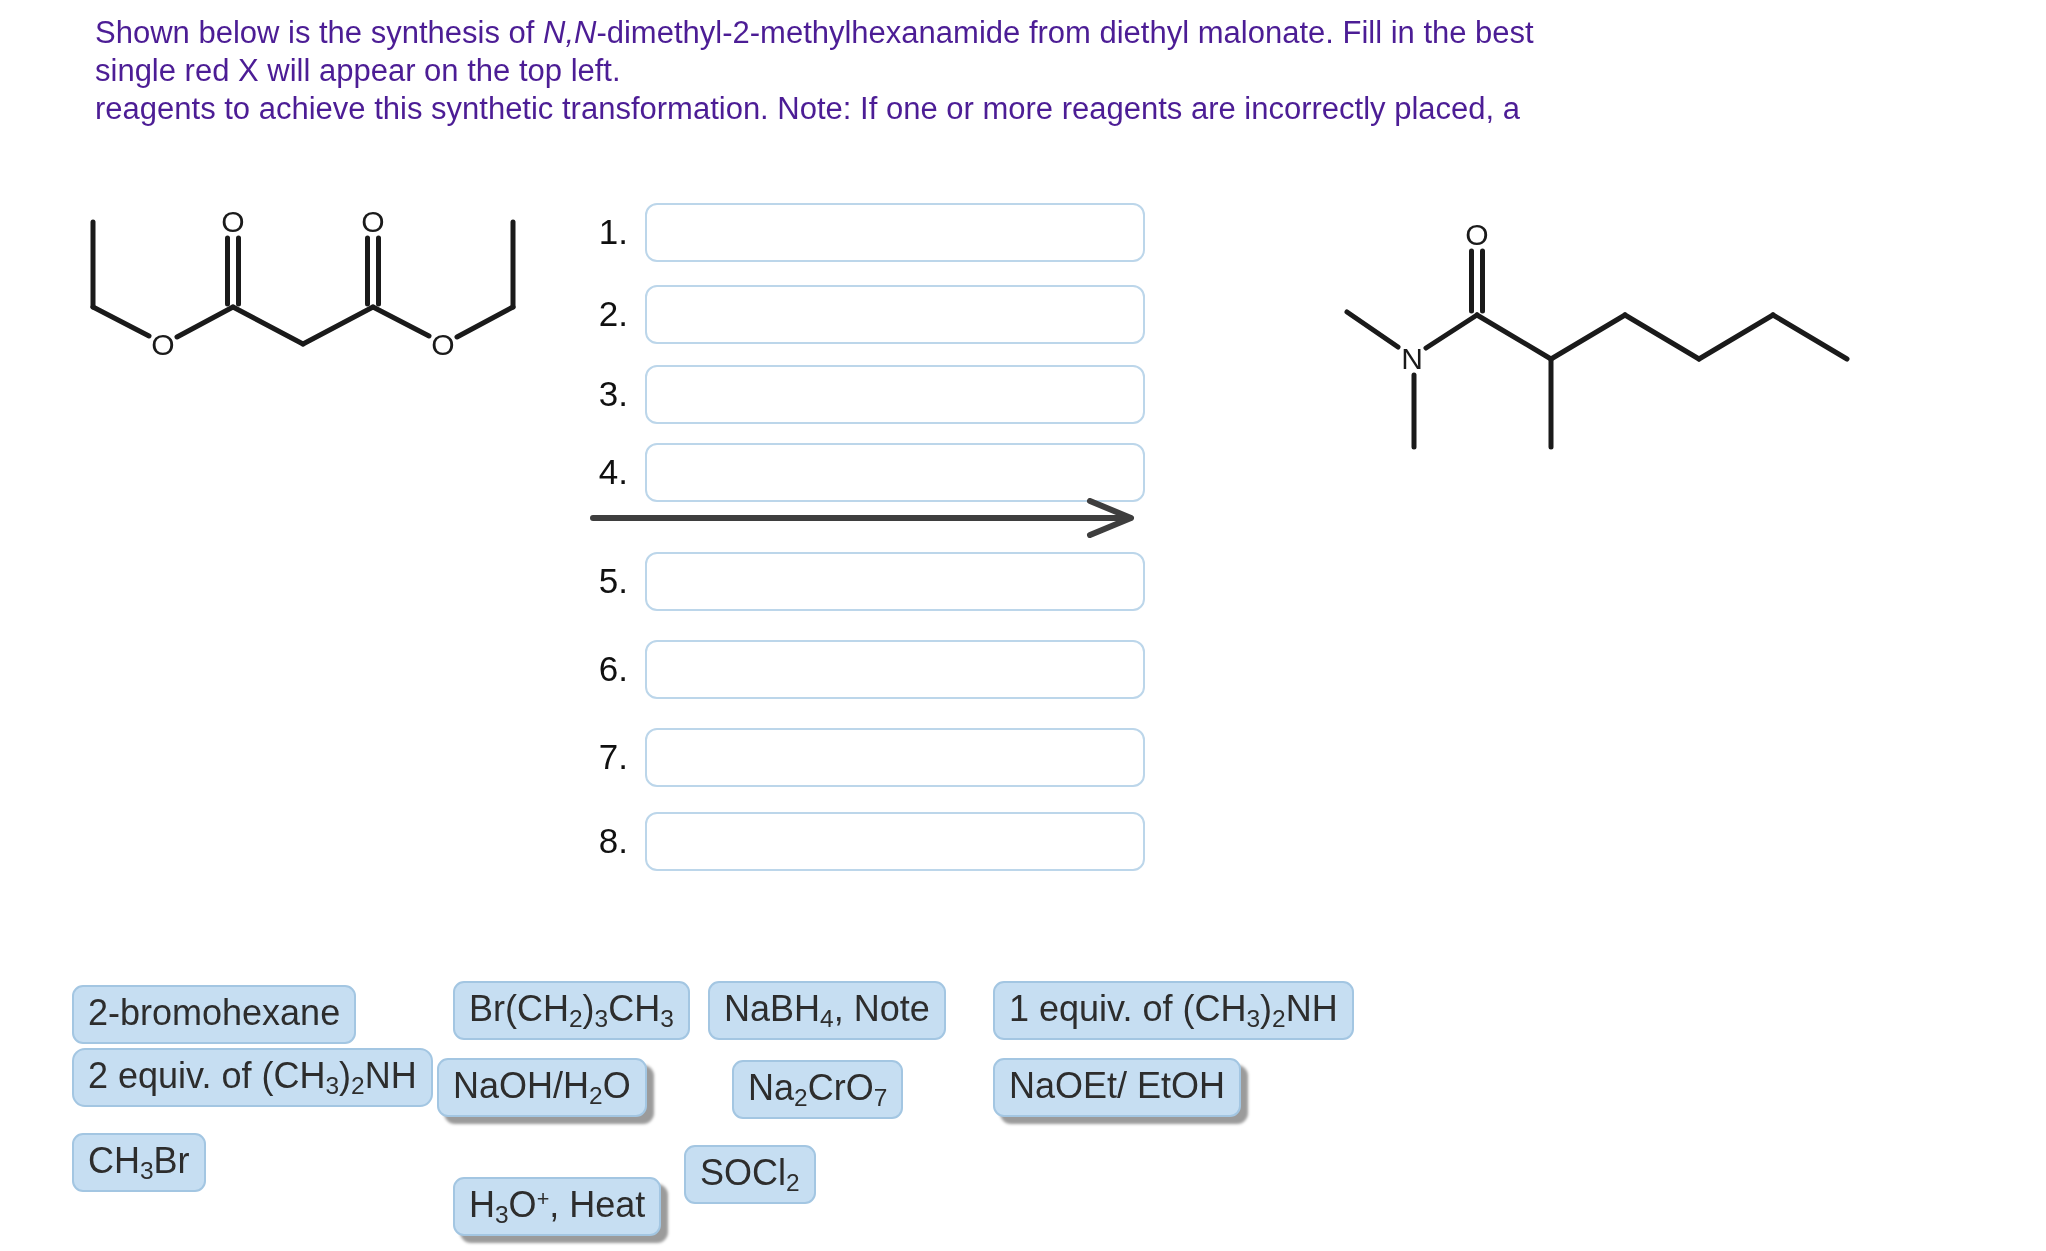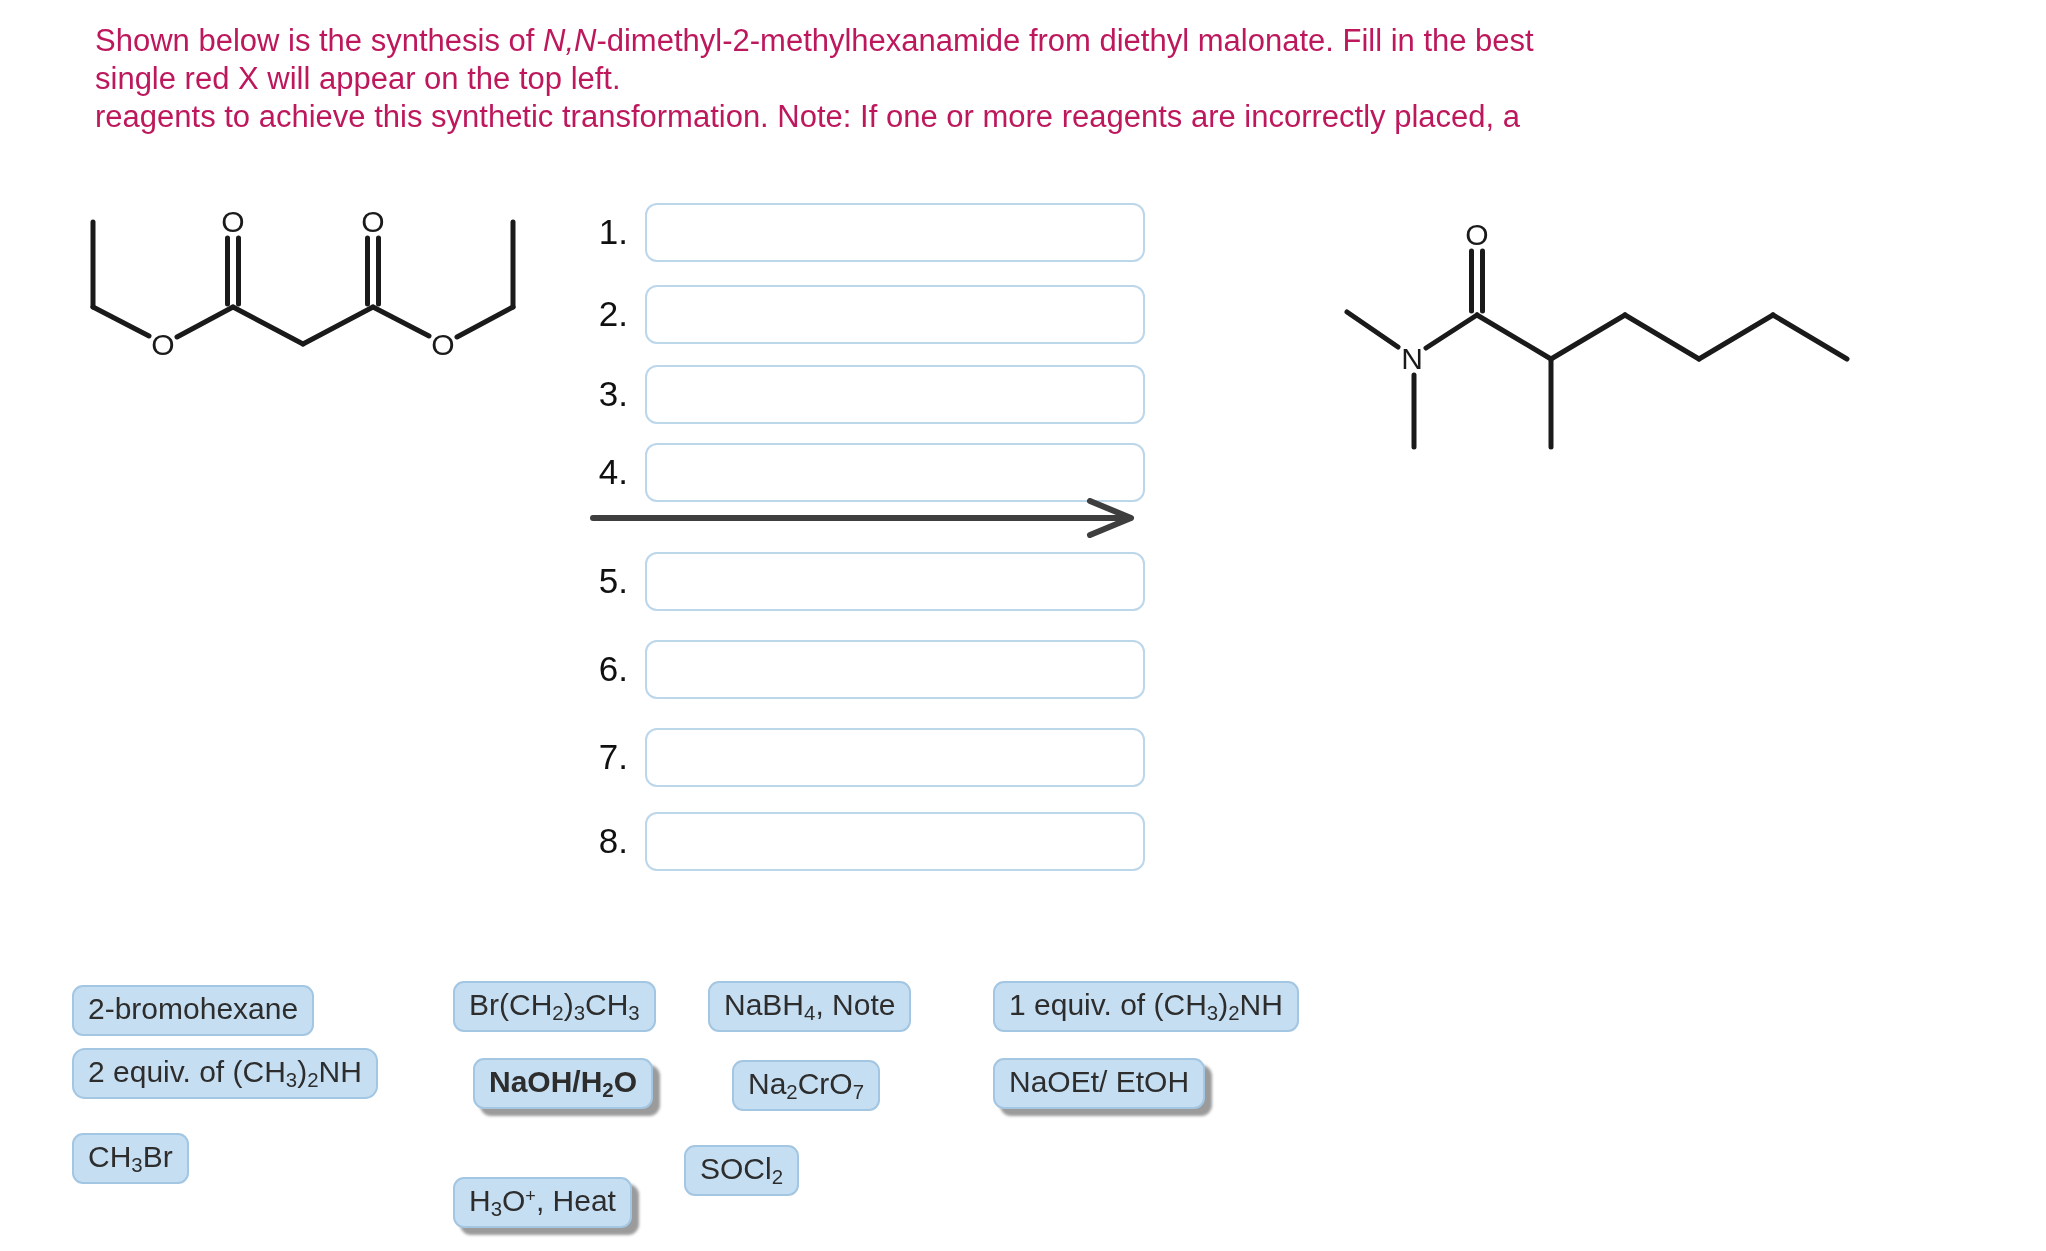--- a/index.html
+++ b/index.html
@@ -1,40 +1,40 @@
 <!DOCTYPE html>
 <html style="--chip-bg: #c6def2; --chip-border: #a3c6e2; --chip-text: #2d2d2d; --chip-shadow: #9b9b9b; --slot-border: #bcd6ea; --arrow: #3e3e3e;"><head>
 <meta charset="utf-8">
 <style>
   html,body{margin:0;padding:0;background:#fff;}
   .stage{
     position:relative;width:2046px;height:1251px;background:#fff;
     font-family:"Liberation Sans",sans-serif;color:#000;overflow:hidden;
   }
   
-  .question{position:absolute;left:95px;top:22px;font-size:31px;line-height:38px;color:#be185d;}
+  .question{position:absolute;left:95px;top:14px;font-size:31px;line-height:38px;color:#4c1d95;}
   .qline{white-space:nowrap;}
   .qline i{font-style:italic;}
   
   .mol line{stroke:#1a1a1a;stroke-width:5;stroke-linecap:round;}
   .mol text{fill:#1a1a1a;font-family:"Liberation Sans",sans-serif;font-size:30px;text-anchor:middle;}
   
   .step-num{position:absolute;left:556px;width:72px;text-align:right;font-size:35px;color:#101010;}
   .slot{
     position:absolute;left:645px;width:500px;height:59px;box-sizing:border-box;
     background:#fff;border:2px solid var(--slot-border,#bcd6ea);border-radius:12px;
   }
   
   .arrow-svg{position:absolute;left:590px;top:498px;}
   .arrow-svg line,.arrow-svg polyline{stroke:var(--arrow,#3e3e3e);stroke-width:6;fill:none;stroke-linecap:round;stroke-linejoin:round;}
   
   .chip{
     position:absolute;display:inline-block;white-space:nowrap;
     background:var(--chip-bg,#c6def2);border:2px solid var(--chip-border,#a3c6e2);
-    border-radius:11px;padding:5px 14px 8px 14px;font-size:30px;color:var(--chip-text,#2d2d2d);
+    border-radius:11px;padding:5px 14px 8px 14px;font-size:36px;color:var(--chip-text,#2d2d2d);
   }
   .chip.shadow{box-shadow:7px 7px 3px var(--chip-shadow,#9b9b9b);}
   .chip sub{font-size:0.68em;vertical-align:-0.25em;line-height:0;}
   .chip sup{font-size:0.6em;vertical-align:0.5em;line-height:0;}
 </style>
 </head>
 <body>
 
 <div class="stage">
 
@@ -101,21 +101,21 @@
     <line x1="446" y1="98" x2="520" y2="142"></line>
     <text x="150" y="28">O</text>
     <text x="85" y="152">N</text>
   </svg>
 
   <div id="bank">
       <div class="chip" style="left: 72px; top: 985px;"><span>2-bromohexane</span></div>
       <div class="chip" style="left: 72px; top: 1048px; border-radius: 13px;"><span>2 equiv. of (CH</span><sub>3</sub><span>)</span><sub>2</sub><span>NH</span></div>
       <div class="chip" style="left: 72px; top: 1133px;"><span>CH</span><sub>3</sub><span>Br</span></div>
       <div class="chip" style="left: 453px; top: 981px;"><span>Br(CH</span><sub>2</sub><span>)</span><sub>3</sub><span>CH</span><sub>3</sub></div>
-      <div class="chip shadow" style="left: 473px; top: 1058px; font-weight: bold;"><span>NaOH/H</span><sub>2</sub><span>O</span></div>
+      <div class="chip shadow" style="left: 437px; top: 1058px;"><span>NaOH/H</span><sub>2</sub><span>O</span></div>
       <div class="chip shadow" style="left: 453px; top: 1177px;"><span>H</span><sub>3</sub><span>O</span><sup>+</sup><span>, Heat</span></div>
       <div class="chip" style="left: 708px; top: 981px;"><span>NaBH</span><sub>4</sub><span>, Note</span></div>
       <div class="chip" style="left: 708px; top: 1060px; margin-left: 24px;"><span>Na</span><sub>2</sub><span>CrO</span><sub>7</sub></div>
       <div class="chip" style="left: 684px; top: 1145px;"><span>SOCl</span><sub>2</sub></div>
       <div class="chip" style="left: 993px; top: 981px;"><span>1 equiv. of (CH</span><sub>3</sub><span>)</span><sub>2</sub><span>NH</span></div>
       <div class="chip shadow" style="left: 993px; top: 1058px;"><span>NaOEt/ EtOH</span></div>
     </div>
 
 </div>
 

